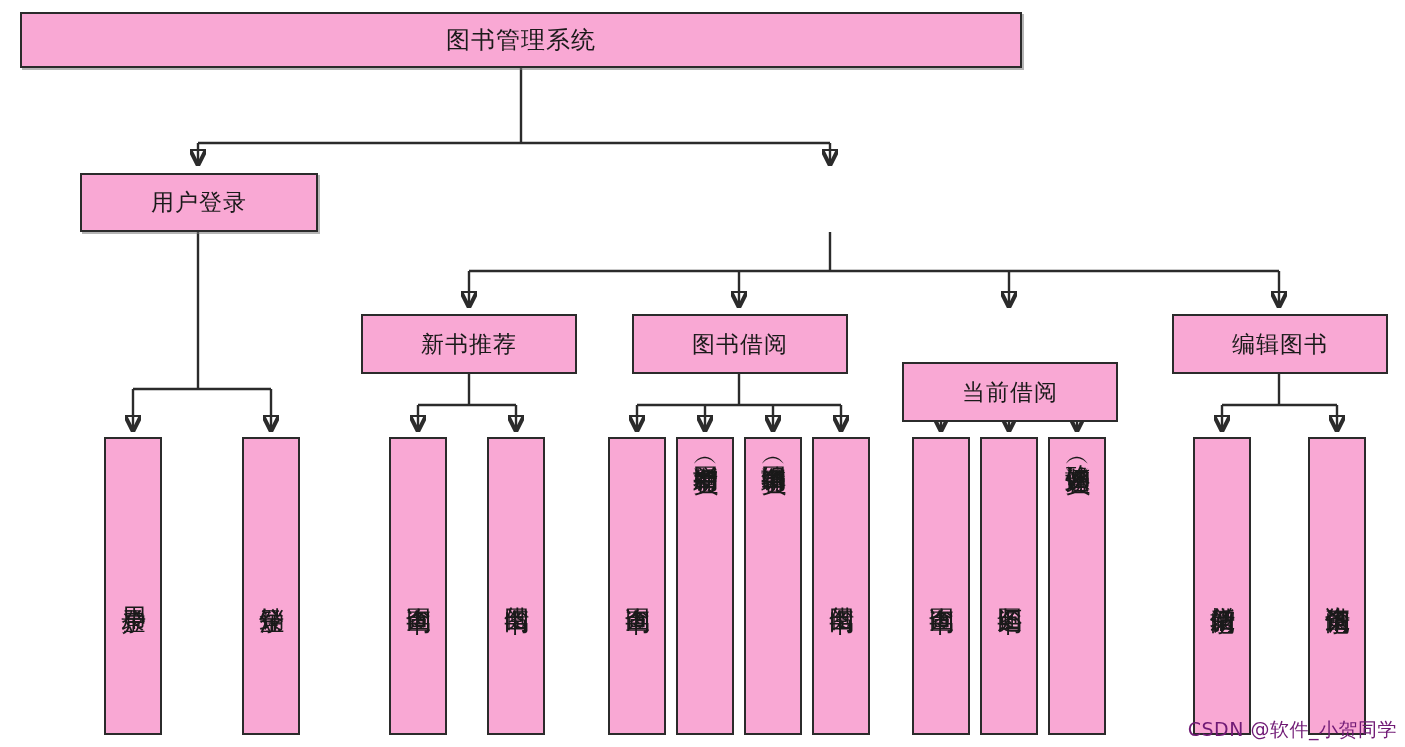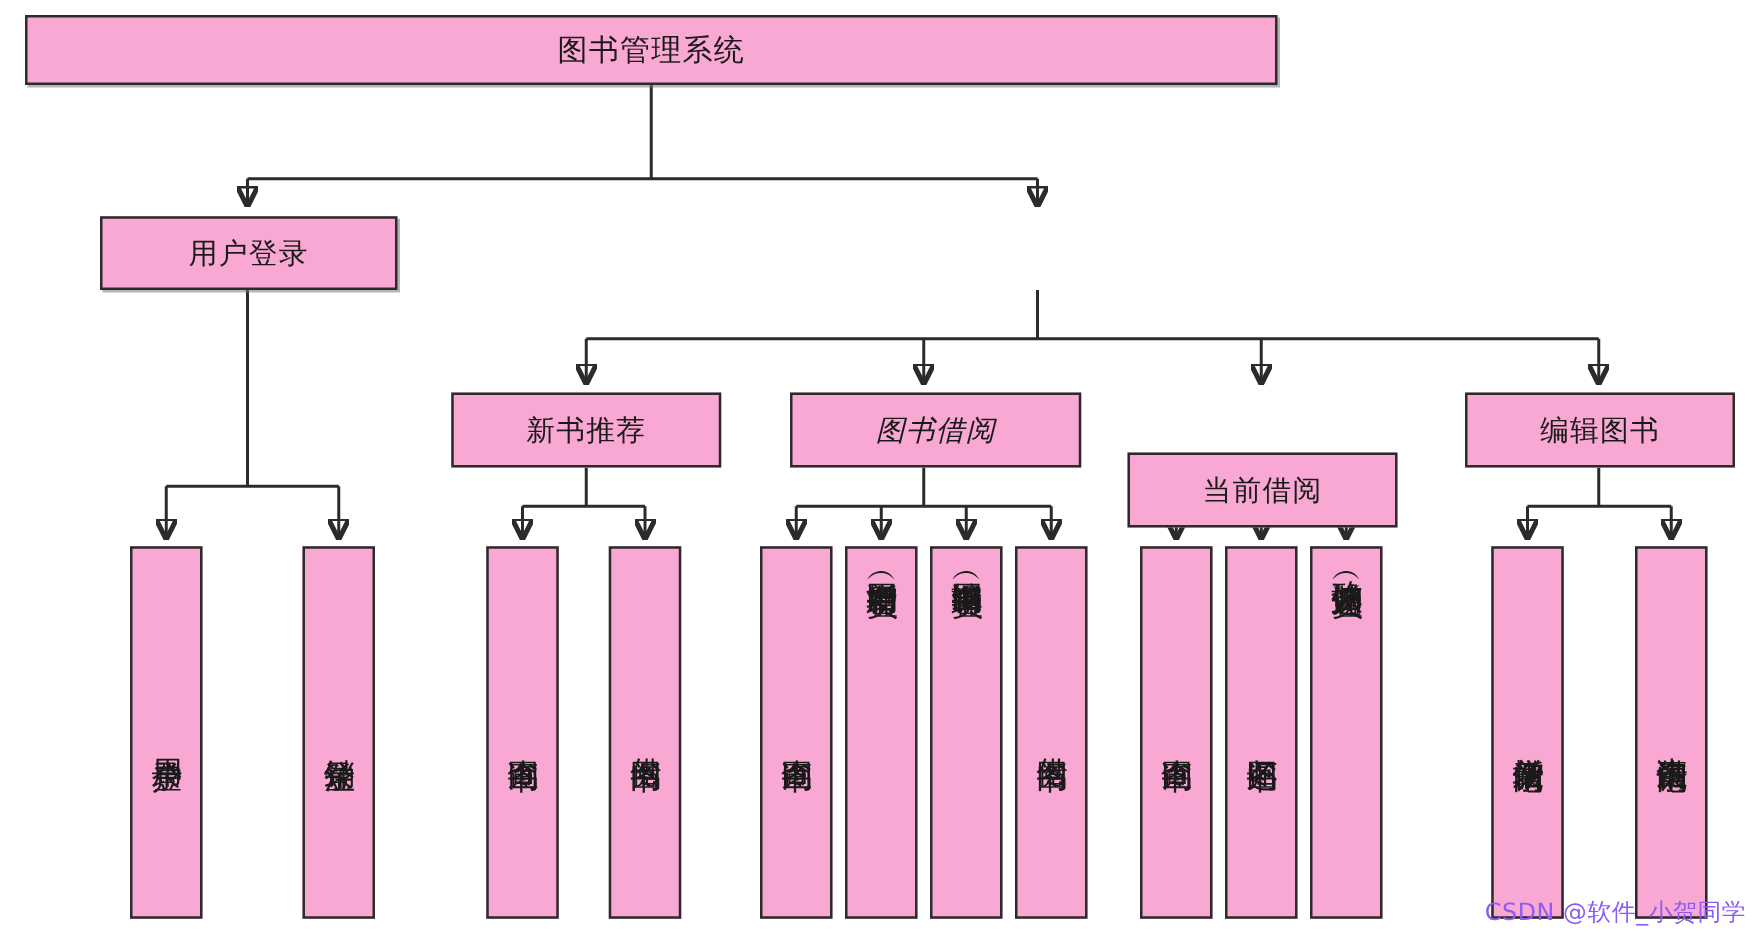--- a/index.html
+++ b/index.html
@@ -69,21 +69,21 @@
   svg.links line, svg.links path {
     stroke: #2b2b2b;
     stroke-width: 2.4;
     fill: none;
   }
   .watermark {
     position: absolute;
     right: 8px;
     bottom: 4px;
     font-size: 19px;
-    color: #8b5cf6;
+    color: #701a75;
     white-space: nowrap;
     letter-spacing: 0.5px;
   }
 </style>
 </head>
 <body>
 
 <div id="canvas">
 
   <svg class="links" viewBox="0 0 1405 747">
@@ -138,21 +138,21 @@
     <span>图书管理系统</span>
   </div>
 
   <div class="node h-node shadowed" style="left:80px; top:173px; width:238px; height:59px;">
     <span>用户登录</span>
   </div>
 
   <div class="node h-node" style="left:361px; top:314px; width:216px; height:60px;justify-content:center;">
     <span>新书推荐</span>
   </div>
-  <div class="node h-node" style="left:632px; top:314px; width:233px; height:60px;font-style:italic;">
+  <div class="node h-node" style="left:632px; top:314px; width:216px; height:60px;">
     <span>图书借阅</span>
   </div>
   <div class="node h-node" style="left:902px; top:314px; width:216px; height:60px;margin-top:48px;">
     <span>当前借阅</span>
   </div>
   <div class="node h-node" style="left:1172px; top:314px; width:216px; height:60px;">
     <span>编辑图书</span>
   </div>
 
   <div class="node leaf centered" style="left:104px; top:437px; width:58px; height:298px;">

